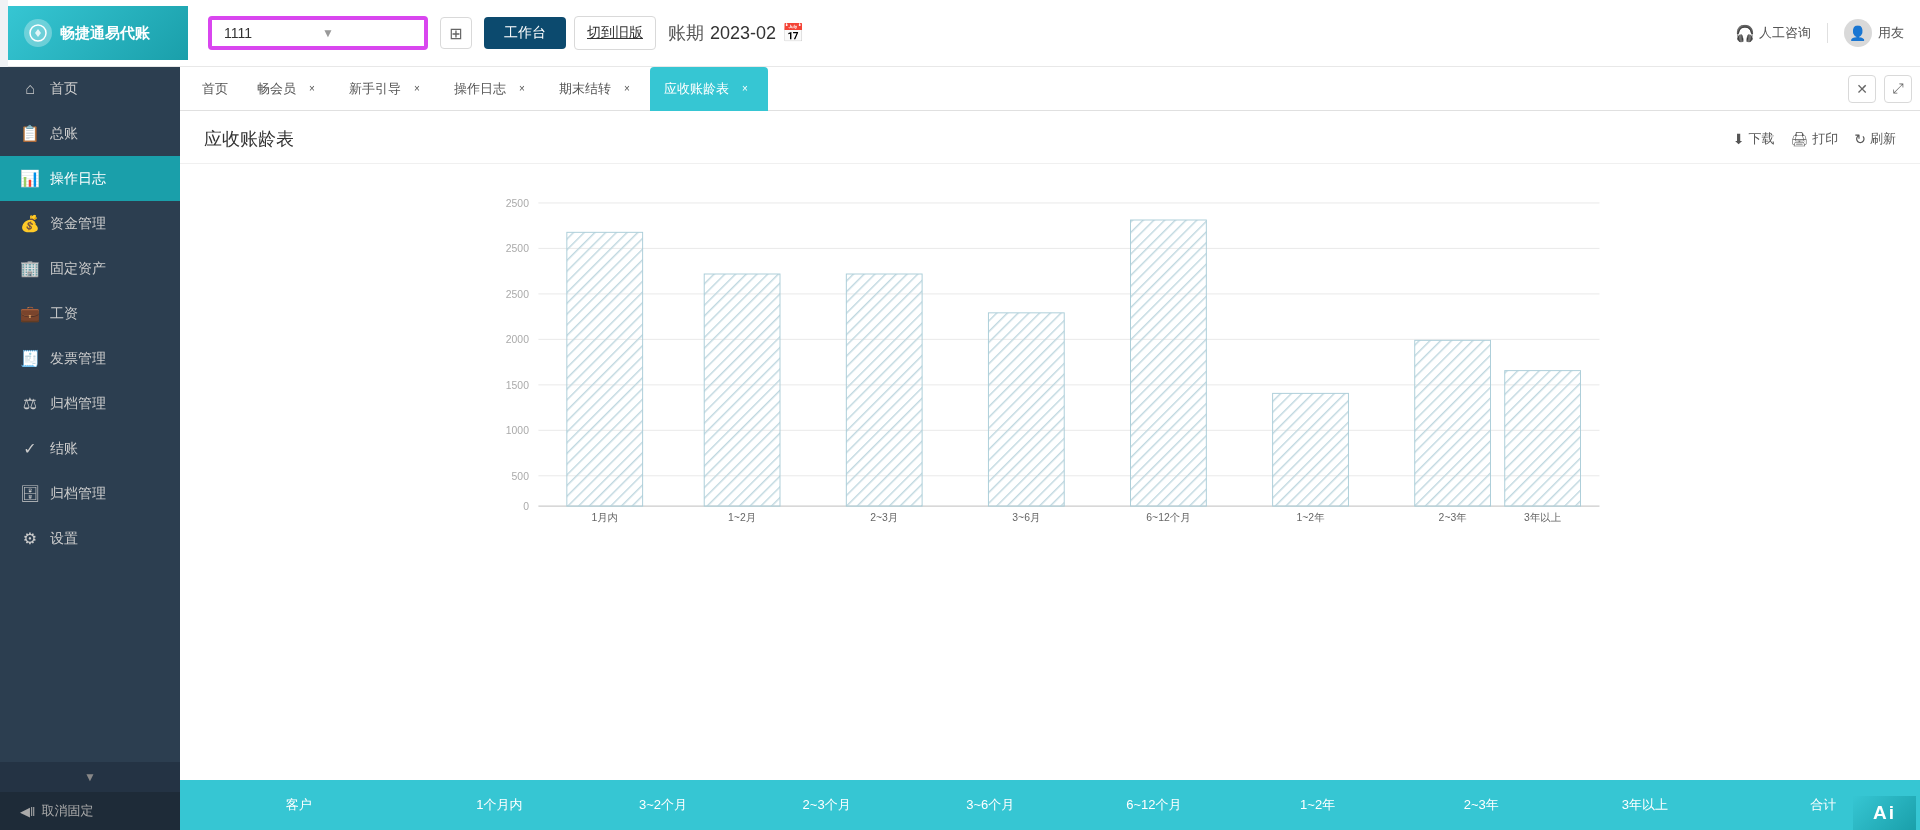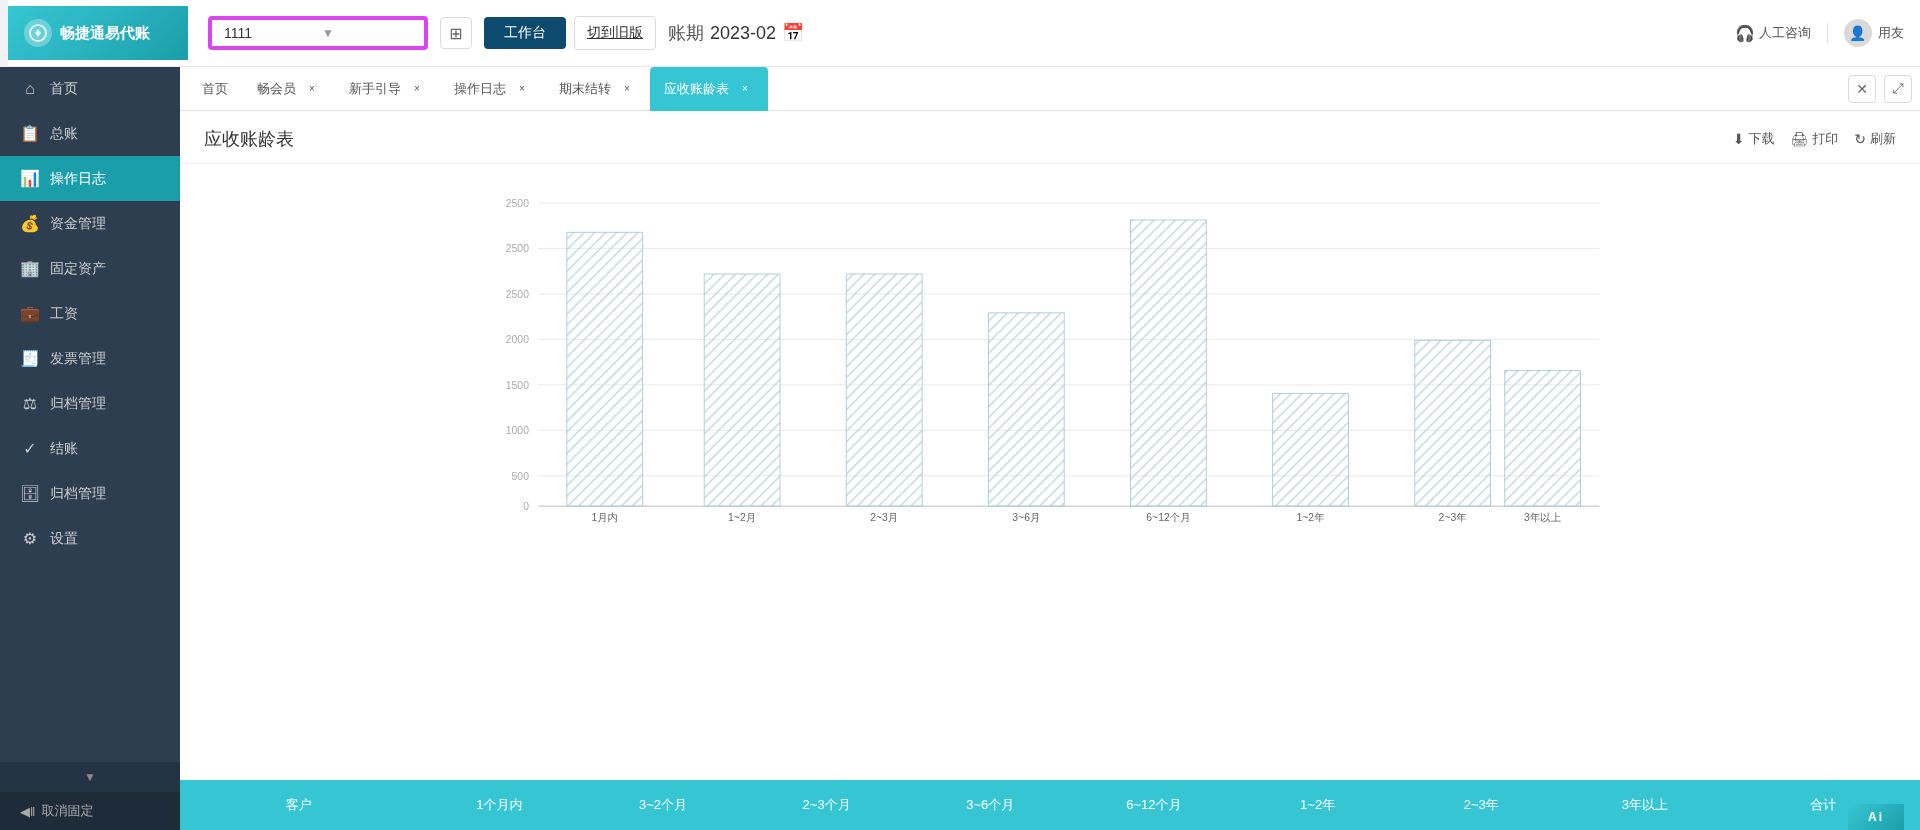--- a/index.html
+++ b/index.html
@@ -321,25 +321,25 @@
       text-align: center;
       padding: 0 8px;
     }
     .th-cell:first-child { flex: 1.5; }
     .th-cell:last-child { flex: 1.2; }
 
     
     .ai-badge {
       position: fixed;
       bottom: 0;
-      right: 16px;
+      right: 4px;
       background: linear-gradient(135deg, #36c6d3, #1a9faa);
       color: #fff;
       padding: 6px 20px;
-      font-size: 12px;
+      font-size: 19px;
       font-weight: bold;
       letter-spacing: 2px;
     }
   </style>
 </head>
 <body>
 
 <div class="top-header">
   <div class="logo-area">
     <div class="logo-icon">

